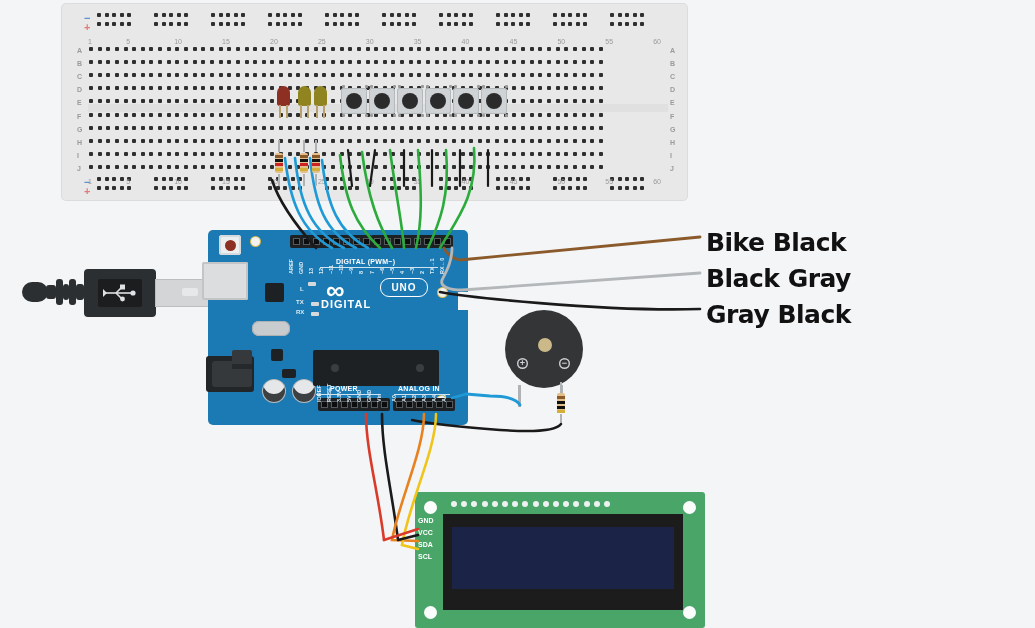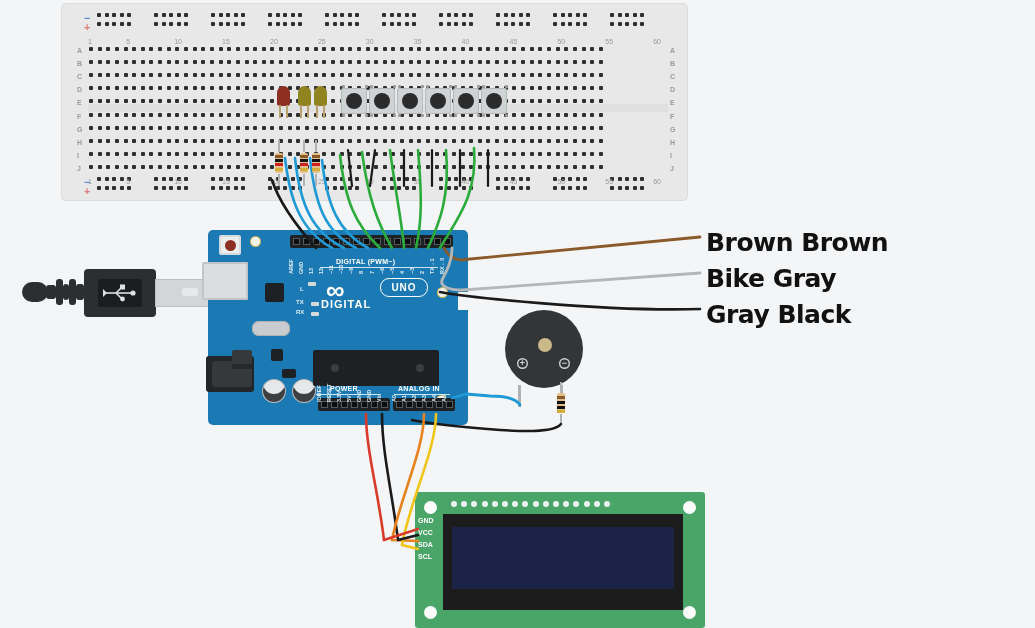--- a/index.html
+++ b/index.html
@@ -1318,22 +1318,22 @@
       <path d="M424,414 C424,450 400,498 392,540 L418,541" stroke="#e8821e" stroke-width="2.6"></path>
       <path d="M436,414 C436,450 410,500 402,545 L418,549" stroke="#f0c419" stroke-width="2.6"></path>
       <path d="M384,540 L418,529" stroke="#d93b2b" stroke-width="2.6"></path>
       <path d="M398,540 L418,535" stroke="#1a1a1a" stroke-width="2.6"></path>
 
       <path d="M466,394 L452,398" stroke="#1f9ad6" stroke-width="2.6"></path>
     </g>
   </svg>
 
   <div id="callouts">
-      <div class="calloutlab" style="left: 706px; top: 228px;">Brown Brown</div>
-      <div class="calloutlab" style="left: 706px; top: 264px;">Bike Gray</div>
+      <div class="calloutlab" style="left: 706px; top: 228px;">Bike Black</div>
+      <div class="calloutlab" style="left: 706px; top: 264px;">Black Gray</div>
       <div class="calloutlab" style="left: 706px; top: 300px;">Gray Black</div>
     </div>
 
 <div class="abs" style="left: 277px; top: 86px; width: 14px; height: 34px;">
       <div class="led" style="background: rgb(142, 47, 35); left: 0px; top: 0px;"></div>
       <div class="lead" style="left: 2px; top: 19px;"></div>
       <div class="lead" style="left: 9px; top: 19px;"></div>
     </div>
     <div class="abs" style="left: 298px; top: 86px; width: 14px; height: 34px;">
       <div class="led" style="background: rgb(143, 132, 32); left: 0px; top: 0px;"></div>

